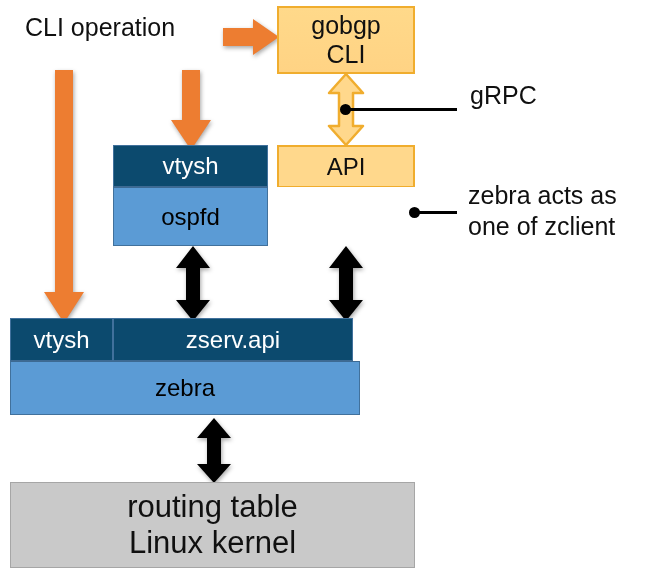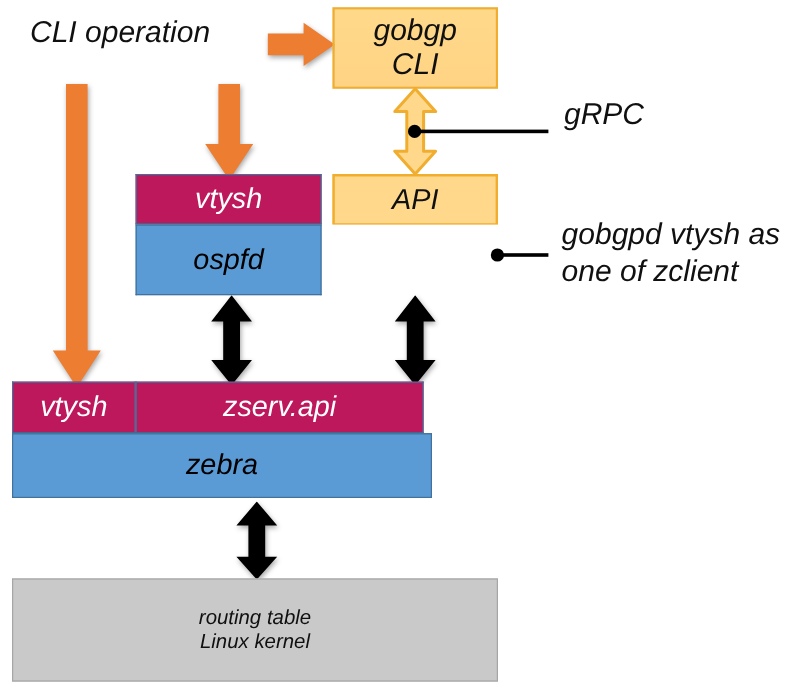--- a/index.html
+++ b/index.html
@@ -9,21 +9,20 @@
   }
   body {
     font-family: "Liberation Sans", sans-serif;
   }
   #canvas {
     position: relative;
     width: 668px;
     height: 579px;
     background: #ffffff;
     overflow: hidden;
-    font-style: italic;
   }
   .box {
     position: absolute;
     box-sizing: border-box;
     display: flex;
     align-items: center;
     justify-content: center;
     text-align: center;
     line-height: 1.15;
   }
@@ -39,21 +38,21 @@
     border-bottom: 1px solid #f0ad2e;
     color: #101010;
   }
   .amber-sub-bot {
     background: #ffd88c;
     border: 2px solid #f0ad2e;
     border-top: 1px solid #f0ad2e;
     color: #101010;
   }
   .blue-top {
-    background: #be185d;
+    background: #0c4a6e;
     border: 1px solid #41719c;
     border-bottom: 1px solid #3d6a93;
     color: #ffffff;
   }
   .blue-bot {
     background: #5b9bd5;
     border: 1px solid #41719c;
     border-top: 1px solid #3d6a93;
     color: #000000;
   }
@@ -114,35 +113,35 @@
   <div class="connector" style="left:345px; top:108px; width:112px;"></div>
   <div class="lbl" style="left:470px; top:80px; font-size:25px;">gRPC</div>
 
   <div class="box blue-top" style="left:113px; top:145px; width:155px; height:42px; font-size:24px;">vtysh</div>
   <div class="box blue-bot" style="left:113px; top:187px; width:155px; height:59px; font-size:24px;">ospfd</div>
 
   <div class="box amber-sub-top" style="left:277px; top:145px; width:138px; height:42px; font-size:24px;">API</div>
 
   <div class="dot" style="left:409px; top:207px;"></div>
   <div class="connector" style="left:414px; top:211px; width:43px;"></div>
-  <div class="lbl" style="left:468px; top:180px; font-size:25px;">gobgpd vtysh as
+  <div class="lbl" style="left:468px; top:180px; font-size:25px;">zebra acts as
 one of zclient</div>
 
   <svg class="arrow-svg shadowed" style="left:174px; top:246px;" width="38" height="76" viewBox="0 0 38 76">
     <polygon points="19,0 36,22 26,22 26,54 36,54 19,75 2,54 12,54 12,22 2,22" fill="#000000"></polygon>
   </svg>
 
   <svg class="arrow-svg shadowed" style="left:327px; top:246px;" width="38" height="76" viewBox="0 0 38 76">
     <polygon points="19,0 36,22 26,22 26,54 36,54 19,75 2,54 12,54 12,22 2,22" fill="#000000"></polygon>
   </svg>
 
   <div class="box blue-top" style="left:10px; top:318px; width:103px; height:43px; font-size:24px;">vtysh</div>
   <div class="box blue-top" style="left:113px; top:318px; width:240px; height:43px; font-size:24px;">zserv.api</div>
   <div class="box blue-bot" style="left:10px; top:361px; width:350px; height:54px; font-size:24px;">zebra</div>
 
   <svg class="arrow-svg shadowed" style="left:195px; top:418px;" width="38" height="66" viewBox="0 0 38 66">
     <polygon points="19,0 36,20 26,20 26,46 36,46 19,65 2,46 12,46 12,20 2,20" fill="#000000"></polygon>
   </svg>
 
-  <div class="box gray" style="left:10px; top:482px; width:405px; height:86px; font-size:17px; white-space:pre-line;">routing table
+  <div class="box gray" style="left:10px; top:482px; width:405px; height:86px; font-size:31px; white-space:pre-line;">routing table
 Linux kernel</div>
 
 </div>
 
 </body></html>

